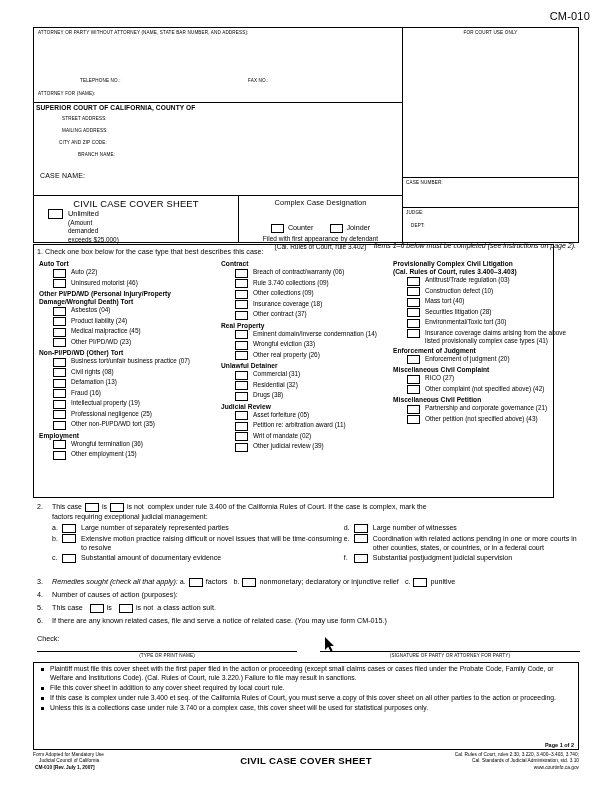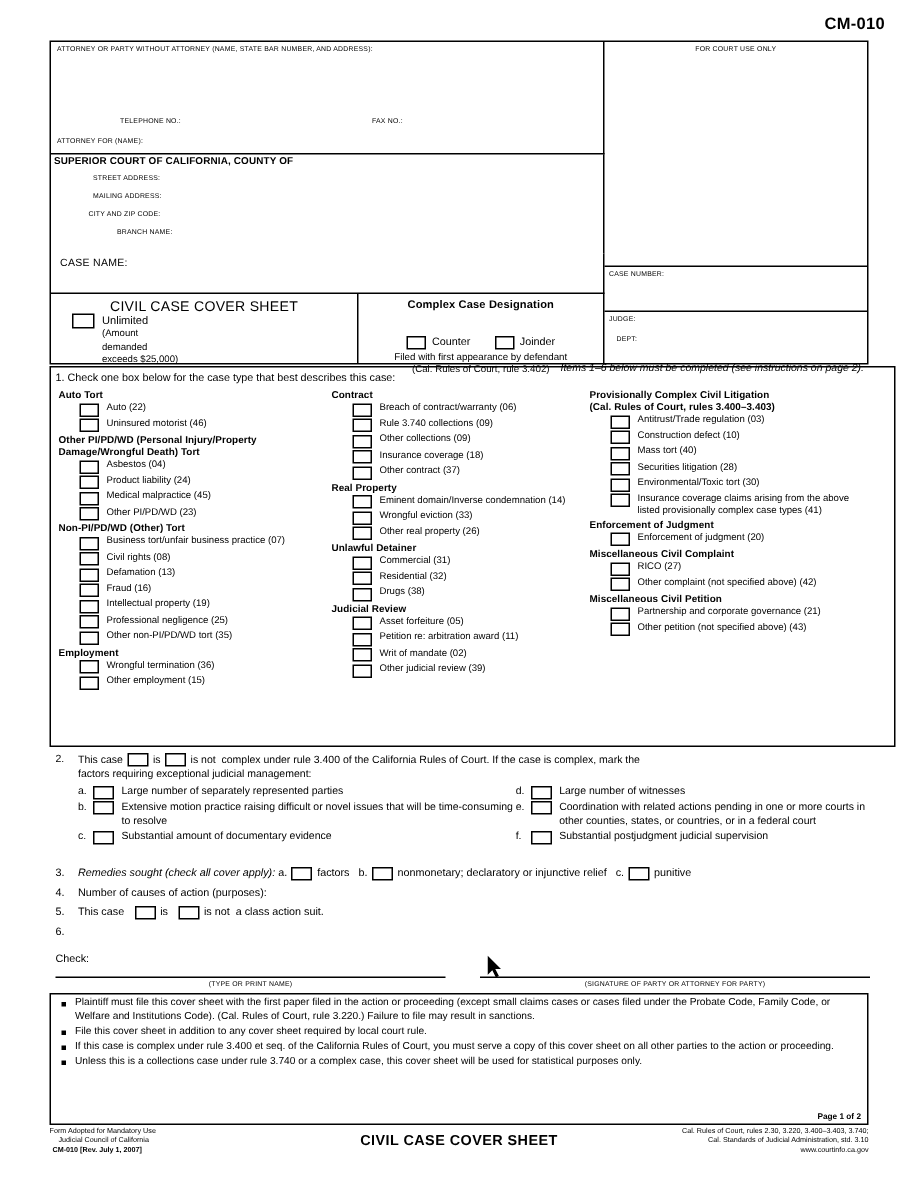--- a/index.html
+++ b/index.html
@@ -35,21 +35,21 @@
     box-sizing: border-box;
     margin-right: 4px;
   }
 
   
   #formnum {
     position: absolute;
     right: 22px;
     top: 10px;
     font-size: 11px;
-    font-weight: bold;
+    font-weight: normal;
     letter-spacing: .2px;
   }
 
   
   #topframe {
     position: absolute;
     left: 33px; top: 27px;
     width: 546px; height: 216px;
     border: 1.4px solid #000;
     box-sizing: border-box;
@@ -156,41 +156,41 @@
   .cover-opt .sub { display: block; margin-left: 20px; }
 
   #complex-cell {
     position: absolute;
     left: 205px; top: 168px;
     width: 164px; height: 46px;
     border-right: 1.2px solid #000;
     box-sizing: border-box;
     text-align: center;
   }
-  #complex-title { font-size: 7.4px; font-weight: bold; margin-top: 2px; letter-spacing: .1px;}
+  #complex-title { font-size: 7.4px; font-weight: normal; margin-top: 2px; letter-spacing: .1px;}
   #complex-opts { margin-top: 16px; font-size: 7.2px; }
   #complex-opts .cbwrap { display: inline-block; margin: 0 7px; }
   #complex-note { font-size: 6.5px; line-height: 8.4px; margin-top: 2px; }
 
   #items16 {
     position: absolute;
     left: 0; top: 214px;
     width: 544px;
     text-align: right;
     font-size: 7px;
     font-style: italic;
     padding-right: 2px;
     box-sizing: border-box;
   }
 
   
   #mainframe {
     position: absolute;
     left: 33px; top: 244px;
-    width: 564px; height: 254px;
+    width: 521px; height: 254px;
     border: 1.4px solid #000;
     box-sizing: border-box;
   }
   #item1line {
     position: absolute; left: 3px; top: 2px;
     font-size: 7.2px;
   }
   .col {
     position: absolute;
     top: 13px;
@@ -644,38 +644,39 @@
             <span class="tx">Substantial postjudgment judicial supervision</span>
           </div>
         </div>
       </div>
   </div>
 
   <div id="items36">
 
     <div class="numrow">
       <span class="num">3.</span>
-      <span class="it">Remedies sought (check all cover apply):</span>
+      <span class="it">Remedies sought (check all that apply):</span>
       <span>a.</span><span class="cb"></span><span>factors</span>
       &nbsp;&nbsp;<span>b.</span><span class="cb"></span><span>nonmonetary; declaratory or injunctive relief</span>
       &nbsp;&nbsp;<span>c.</span><span class="cb"></span><span>punitive</span>
     </div>
 
     <div class="numrow">
       <span class="num">4.</span>
       <span>Number of causes of action (purposes):</span>
     </div>
 
     <div class="numrow">
       <span class="num">5.</span>
       <span>This case</span>&nbsp;&nbsp;<span class="cb"></span><span>is</span>&nbsp;&nbsp;<span class="cb"></span><span>is not</span>&nbsp;&nbsp;<span>a class action suit.</span>
     </div>
 
     <div class="numrow">
       <span class="num">6.</span>
+      <span>If there are any known related cases, file and serve a notice of related case. (You may use form CM-015.)</span>
     </div>
   </div>
 
   <div id="date-line">
     <span>Check:</span>
   </div>
 
   <div id="cursor">
     <svg width="10" height="15" viewBox="0 0 10 15">
       <polygon points="0,0 0,13 3.2,9.8 5.6,14.6 7.6,13.6 5.2,9 9,9" fill="#000"></polygon>

